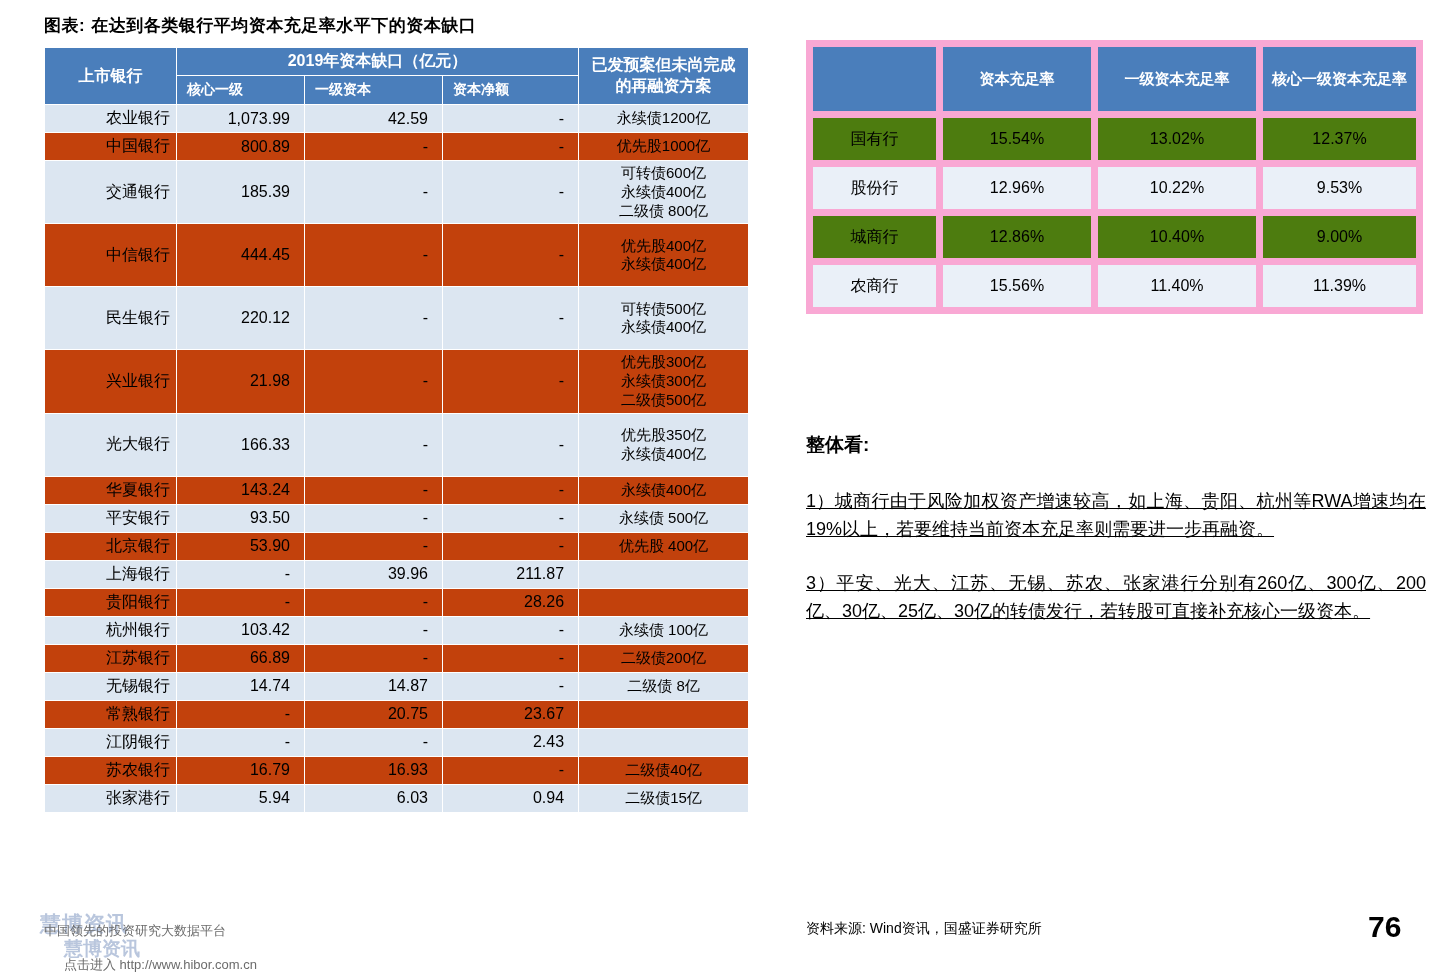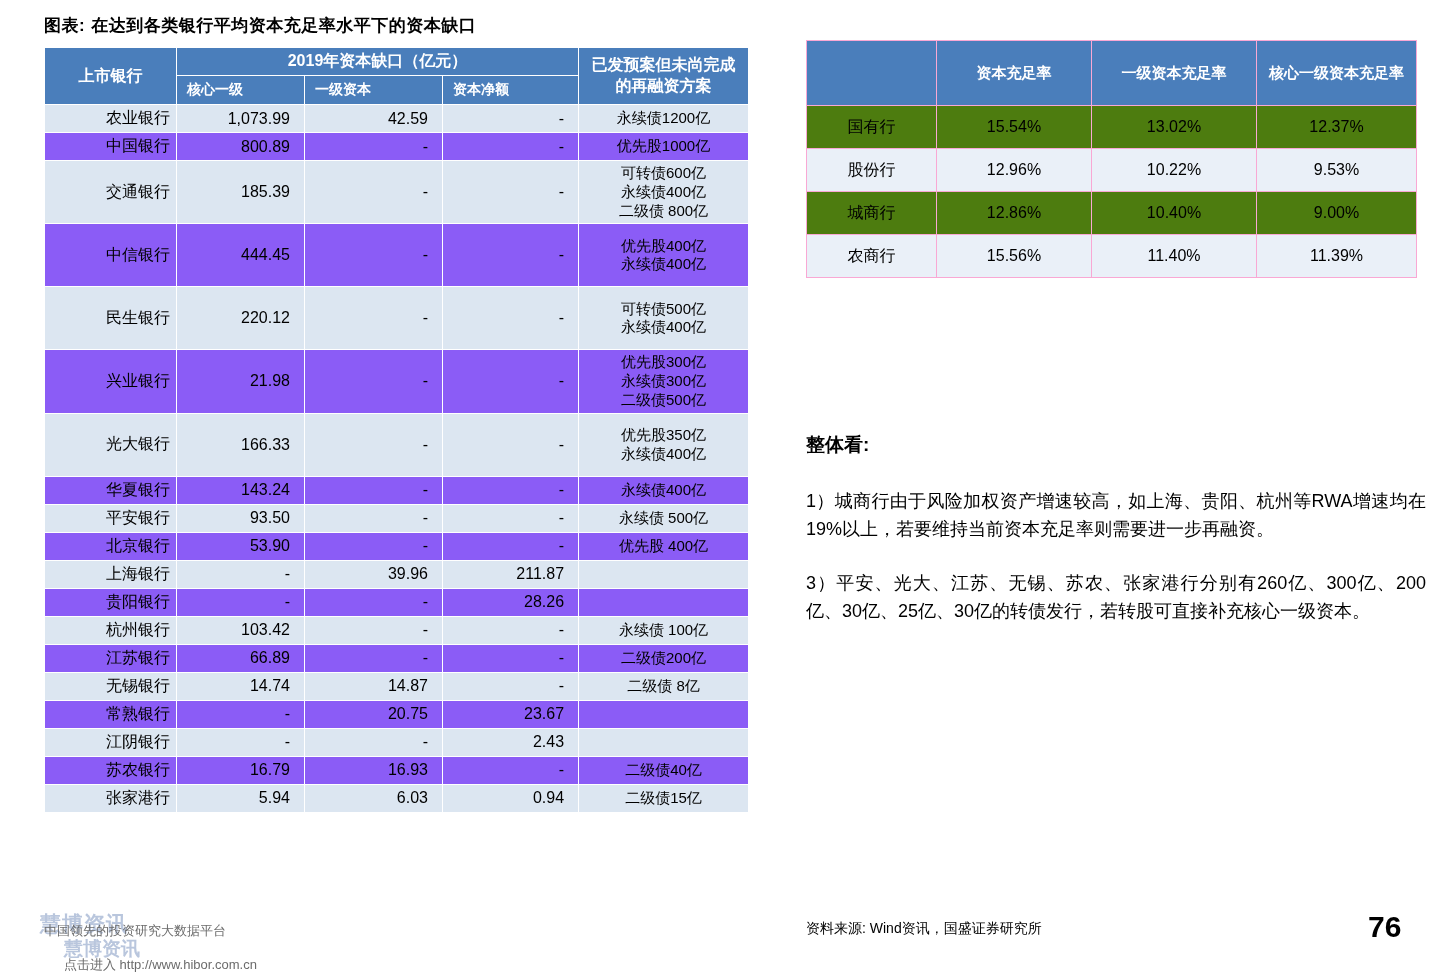--- a/index.html
+++ b/index.html
@@ -37,41 +37,41 @@
     padding:3px 6px;
   }
   .t1 thead th{
     background:#4a7ebb;color:#ffffff;font-weight:bold;
     text-align:center;vertical-align:middle;
     border:1px solid #ffffff;
   }
   .t1 thead th.sub{font-size:14px;padding:5px 10px;}
   .t1 thead th.left-al{text-align:left;padding-left:10px;}
   .t1 tbody td{background:#dce6f1;}
-  .t1 tbody tr.alt td{background:#8b5cf6;}
+  .t1 tbody tr.alt td{background:#c2410c;}
   .t1 td.name{text-align:right;}
   .t1 td.num{text-align:right;padding-right:14px;}
   .t1 td.plan{text-align:center;line-height:1.25;font-size:15px;}
   .t1 td.tall{height:56px;}
 
   
   .t2{width:610px;table-layout:fixed;}
   .t2 col.d0{width:130px}
   .t2 col.d1{width:155px}
   .t2 col.d2{width:165px}
   .t2 col.d3{width:160px}
-  .t2 th,.t2 td{border:1px solid #f9a8d4;font-size:16px;padding:6px 4px;text-align:center;}
+  .t2 th,.t2 td{border:7px solid #f9a8d4;font-size:16px;padding:6px 4px;text-align:center;}
   .t2 thead th{background:#4a7ebb;color:#fff;font-weight:bold;font-size:15px;line-height:1.2;height:52px;vertical-align:middle;}
   .t2 tbody td{background:#4d7c0f;height:30px;}
   .t2 tbody tr.alt td{background:#eaf0f8;}
 
   
   .commentary{position:absolute;left:806px;top:432px;width:620px;}
   .comm-title{font-weight:bold;font-size:19px;margin-bottom:30px;}
-  .comm-p{font-size:18px;line-height:1.55;margin:0 0 26px 0;text-align:justify;}
+  .comm-p{font-size:18px;line-height:1.55;margin:0 0 26px 0;text-align:justify;text-decoration:underline;}
 
   .source{position:absolute;left:806px;top:920px;font-size:14px;}
   .pagenum{position:absolute;left:1368px;top:910px;font-size:30px;font-weight:bold;}
 
   
   .wm{position:absolute;left:40px;top:910px;font-size:21px;color:#b9c6dd;font-weight:bold;letter-spacing:1px;}
   .wm2{position:absolute;left:64px;top:936px;font-size:19px;color:#b9c6dd;font-weight:bold;}
   .wm-small{position:absolute;left:44px;top:922px;font-size:13px;color:#6b6b6b;white-space:nowrap;}
   .wm-small2{position:absolute;left:64px;top:956px;font-size:13px;color:#6b6b6b;white-space:nowrap;}
 </style>

